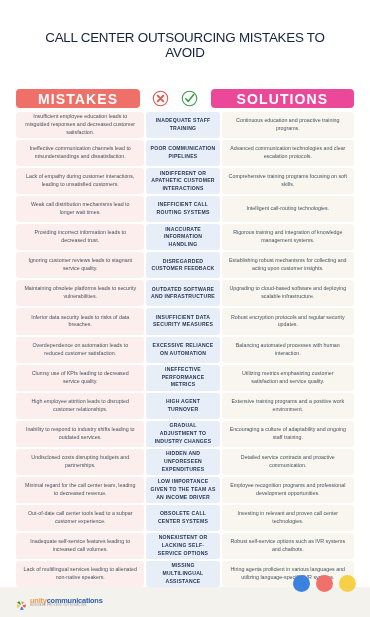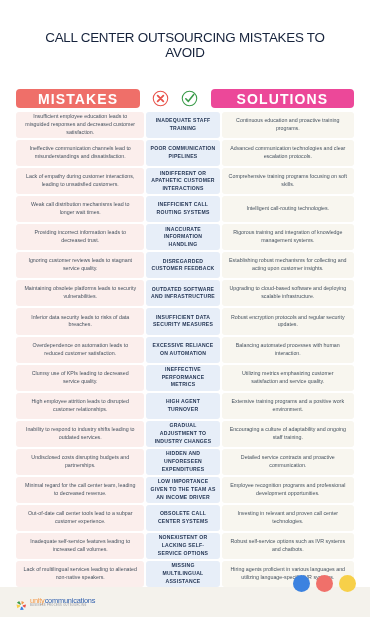--- a/index.html
+++ b/index.html
@@ -158,21 +158,21 @@
     height: 11px;
     flex: 0 0 auto;
   }
   .logo-text {
     display: flex;
     flex-direction: column;
     line-height: 1;
   }
   .logo-word {
     font-size: 7.4px;
-    font-weight: normal;
+    font-weight: bold;
     letter-spacing: -0.2px;
   }
   .logo-unity { color: #f2994a; }
   .logo-comm { color: #2f5fad; }
   .logo-tag {
     font-size: 2.6px;
     color: #8a8f99;
     letter-spacing: 0.35px;
     margin-top: 1px;
     text-transform: uppercase;

